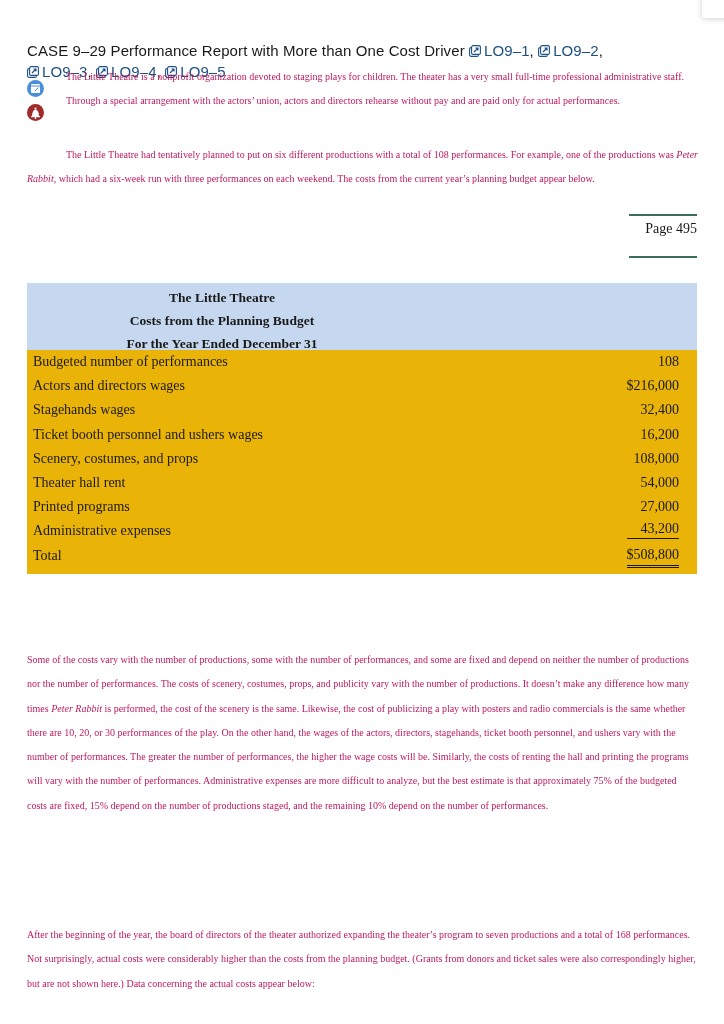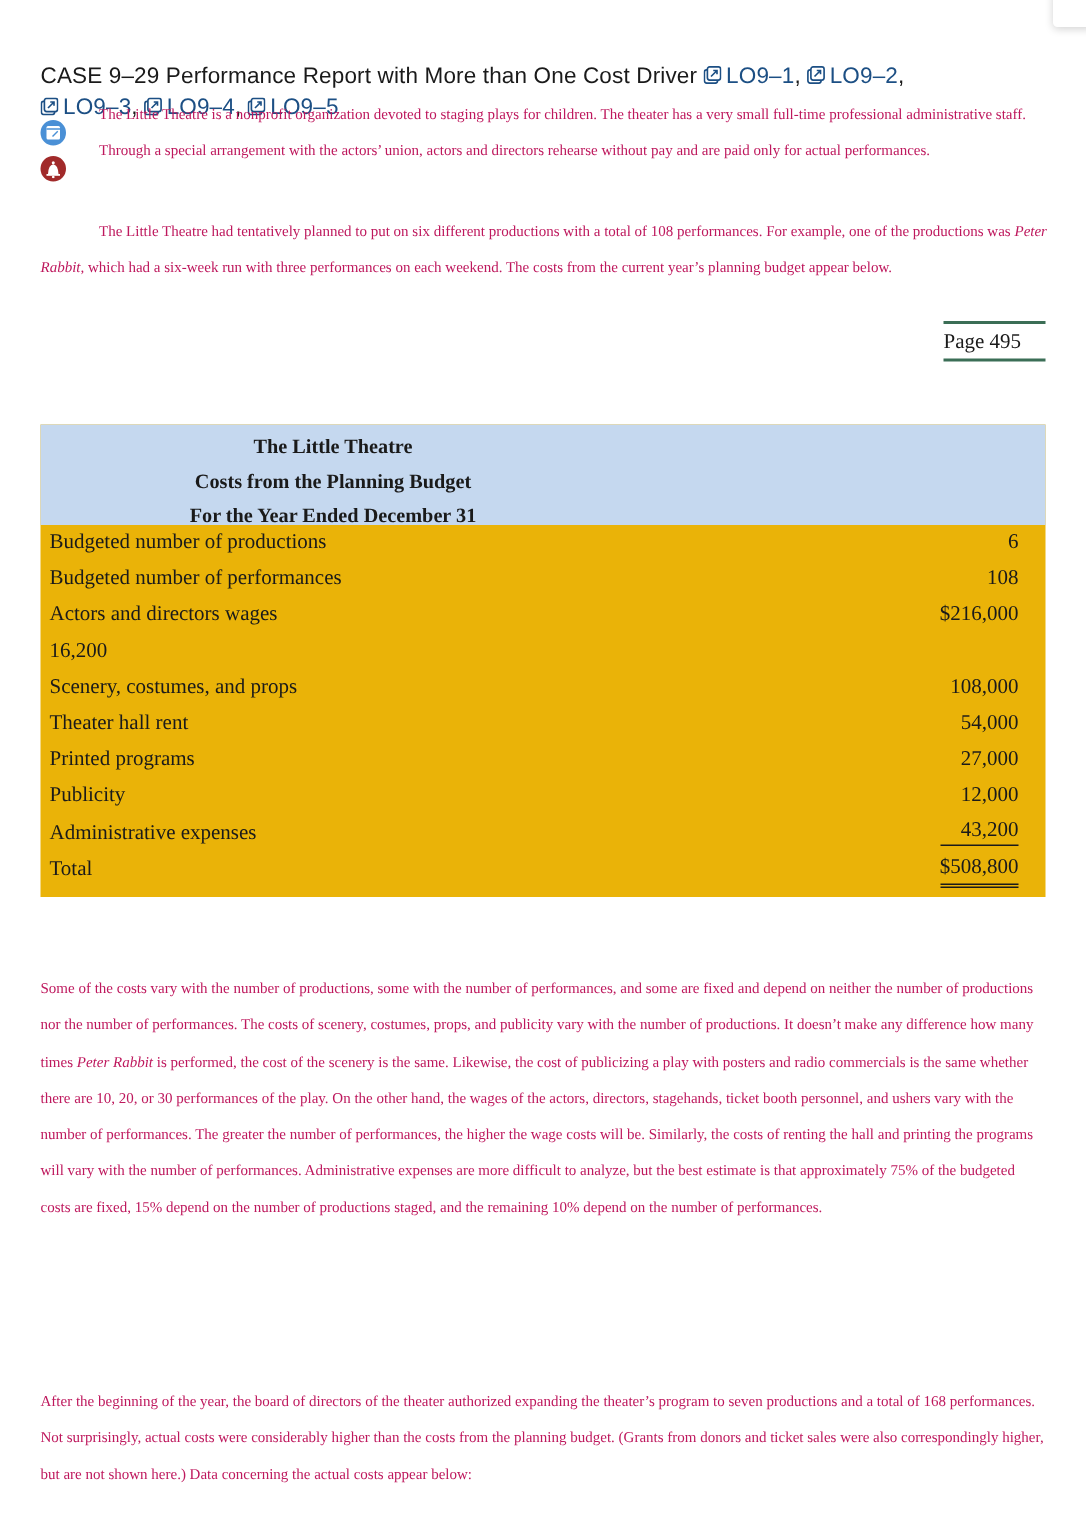--- a/index.html
+++ b/index.html
@@ -27,23 +27,23 @@
     .side-icon.note { background: #4a90d6; }
     .side-icon.alert { background: #a12a2a; }
     .para {
       position: absolute; font-size: 10px; line-height: 24px; color: #be185d;
     }
     .p1 { left: 66px; top: 65px; width: 630px; }
     .p2 { left: 27px; top: 143px; width: 672px; text-indent: 39px; }
     .p3 { left: 27px; top: 648px; width: 672px; line-height: 24.3px; }
     .p4 { left: 27px; top: 923px; width: 672px; line-height: 24.3px; font-family: Liberation Serif, serif; }
     .page-box {
-      position: absolute; left: 629px; top: 214px; width: 68px; height: 27px;
+      position: absolute; left: 629px; top: 214px; width: 68px; height: 44px;
       border-top: 2px solid #3b6e56; border-bottom: 2px solid #3b6e56;
-      font-size: 14px; text-align: left; line-height: 26px; box-sizing: border-box;
+      font-size: 14px; text-align: right; line-height: 26px; box-sizing: border-box;
     }
     .budget-table {
       position: absolute; left: 27px; top: 283px; width: 670px;
       background: #eab308; font-size: 14px;
     }
     .table-head {
       background: #c5d8ef; height: 67px; padding-top: 3px; box-sizing: border-box;
     }
     .table-head div {
       width: 670px; text-align: center; font-weight: bold; font-size: 13.5px;
@@ -117,49 +117,46 @@
 
 <div class="page-box">Page 495</div>
 
 <div class="budget-table">
   <div class="table-head">
     <div class="head-line">The Little Theatre</div>
     <div class="head-line">Costs from the Planning Budget</div>
     <div class="head-line">For the Year Ended December 31</div>
   </div>
   <div class="row">
-      <span>Budgeted number of productions</span>
-      <span class="val">6</span>
-    </div>
-  <div class="row">
       <span>Budgeted number of performances</span>
       <span class="val">108</span>
     </div>
   <div class="row">
       <span>Actors and directors wages</span>
       <span class="val">$216,000</span>
     </div>
   <div class="row">
+      <span>Stagehands wages</span>
+      <span class="val">32,400</span>
+    </div>
+  <div class="row">
+      <span>Ticket booth personnel and ushers wages</span>
       <span class="val">16,200</span>
     </div>
   <div class="row">
       <span>Scenery, costumes, and props</span>
       <span class="val">108,000</span>
     </div>
   <div class="row">
       <span>Theater hall rent</span>
       <span class="val">54,000</span>
     </div>
   <div class="row">
       <span>Printed programs</span>
       <span class="val">27,000</span>
-    </div>
-  <div class="row">
-      <span>Publicity</span>
-      <span class="val">12,000</span>
     </div>
   <div class="row">
       <span>Administrative expenses</span>
       <span class="val ul-pad">43,200</span>
     </div>
   <div class="row total-row">
       <span>Total</span>
       <span class="val double">$508,800</span>
     </div>
 </div>

